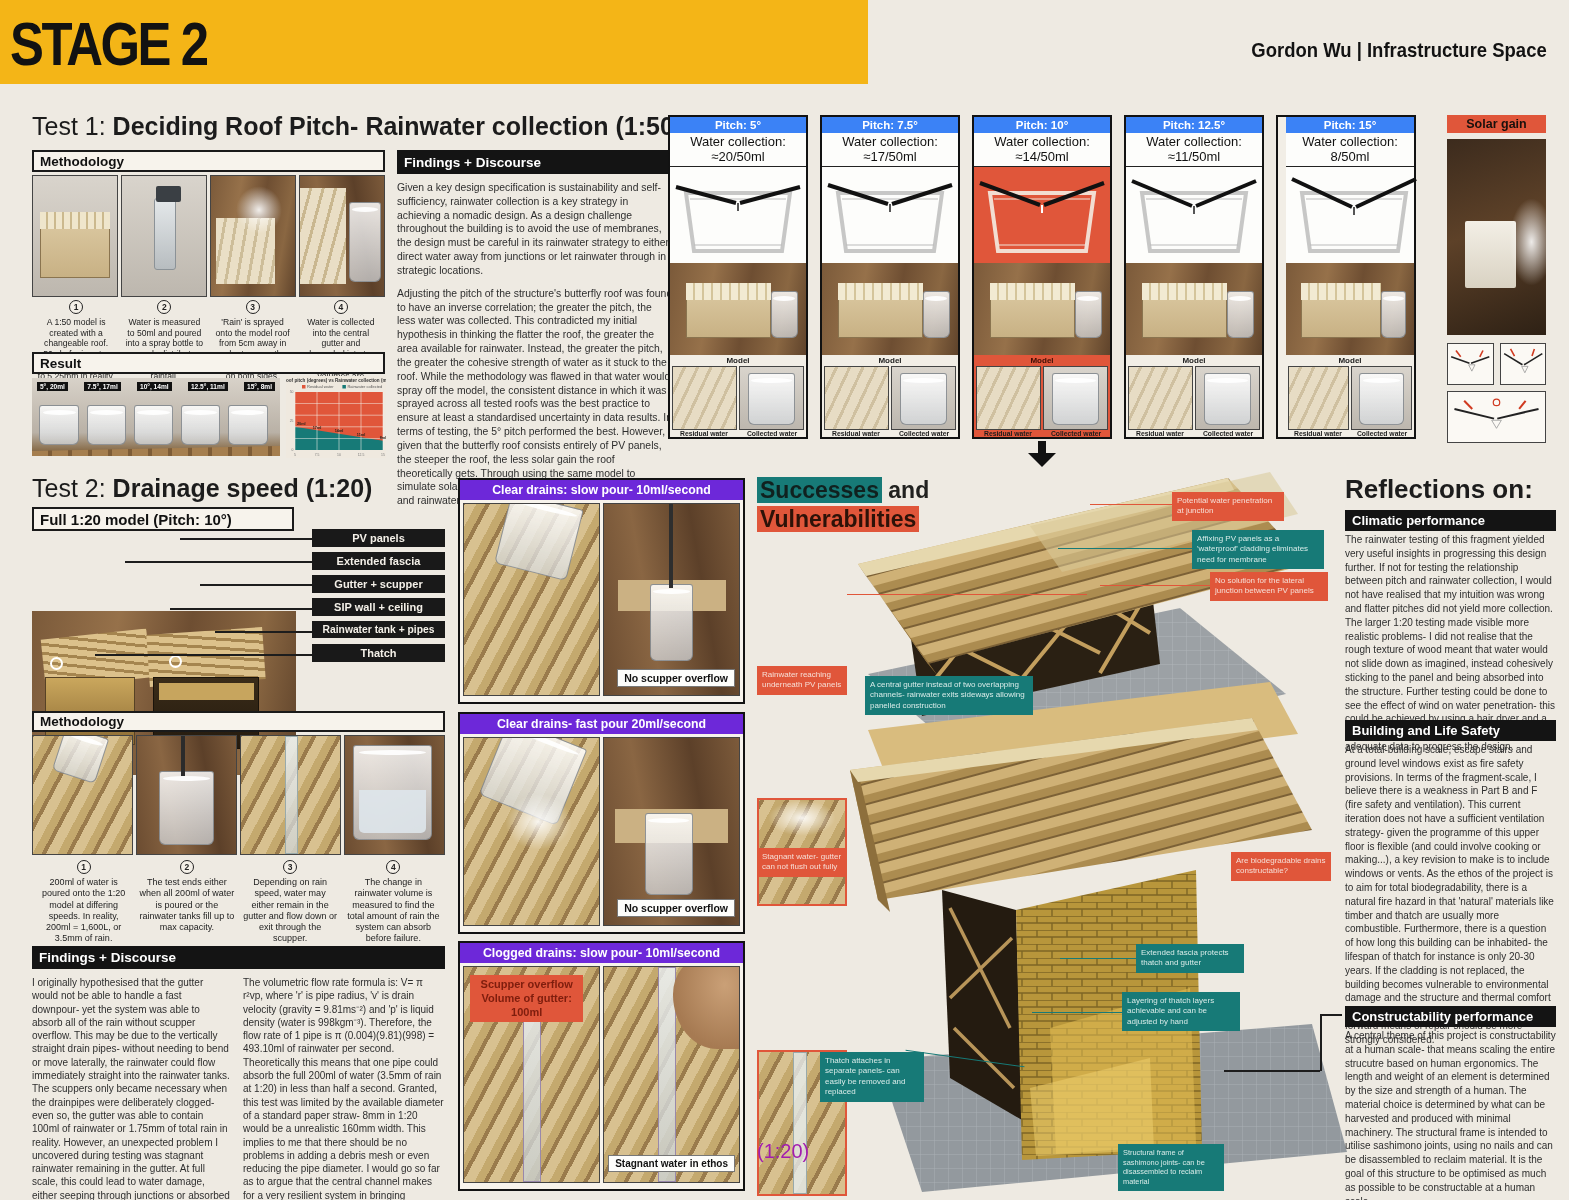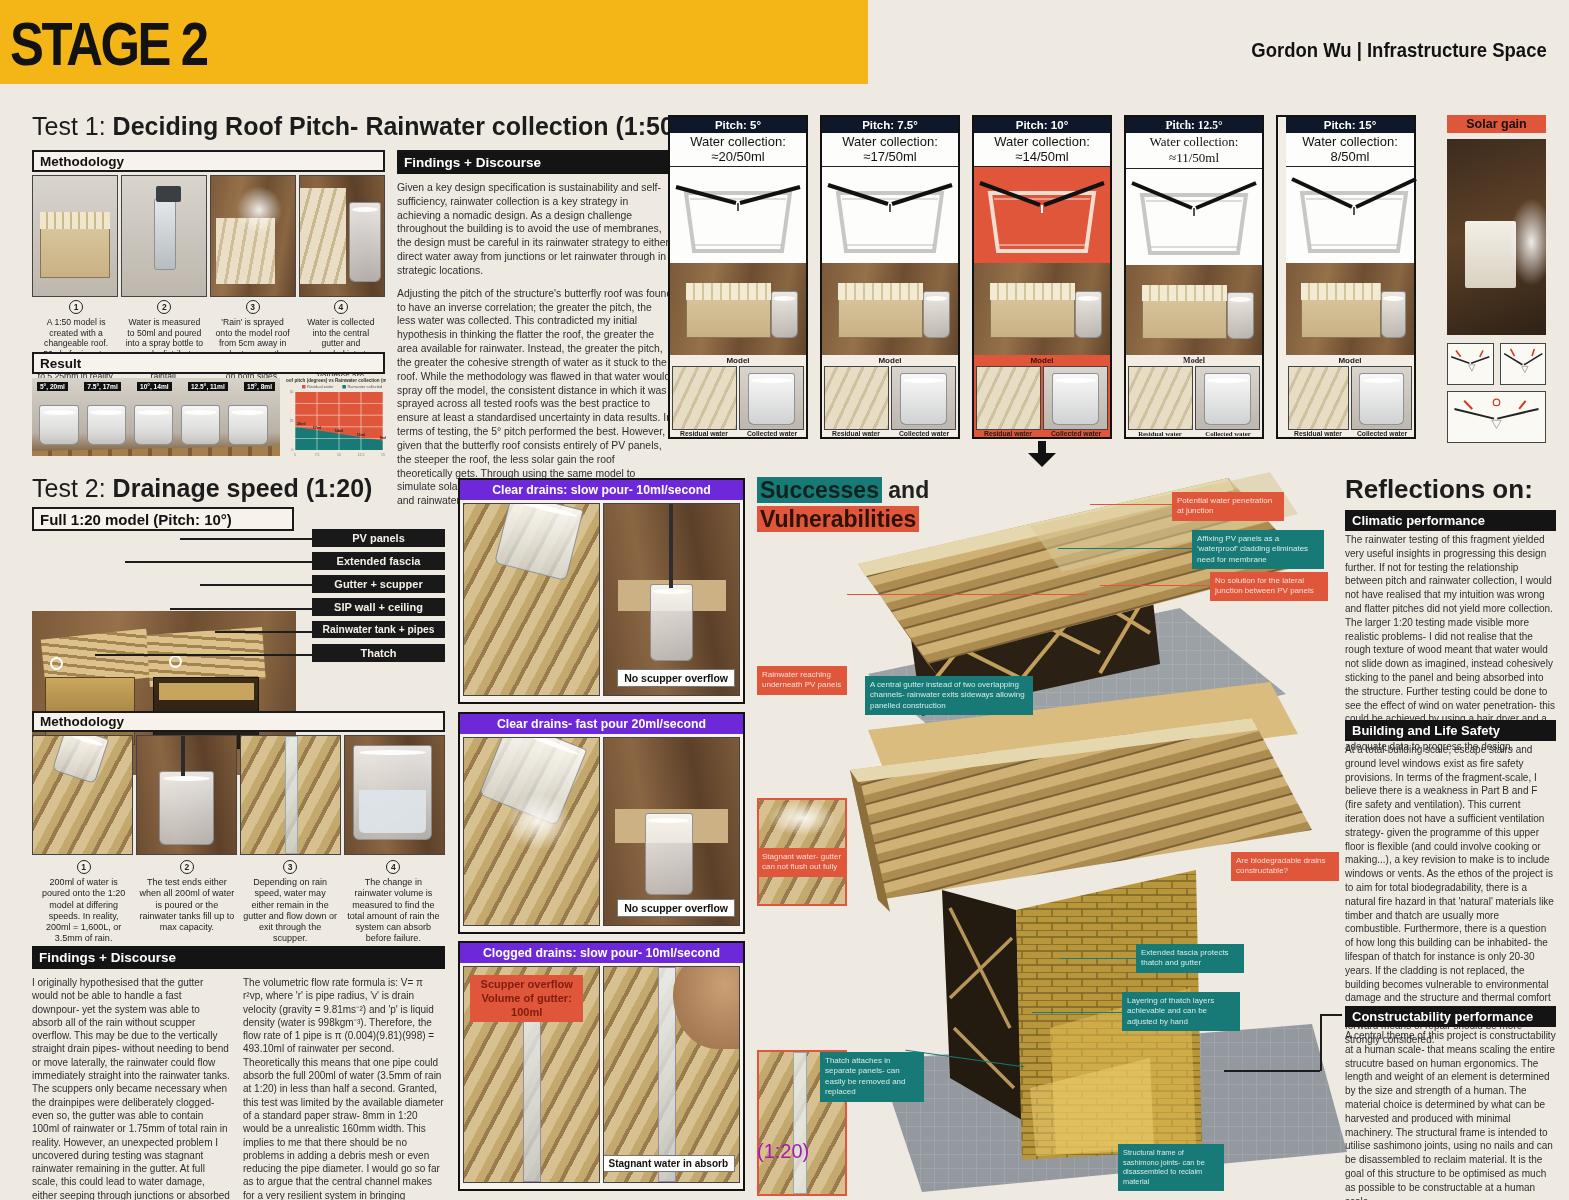--- a/index.html
+++ b/index.html
@@ -32,21 +32,21 @@
   .cup:before { content:""; position:absolute; left:6%; right:6%; top:4px; height:5px; border-radius:50%; background:rgba(255,255,255,.9); }
   .mist { position:absolute; background:radial-gradient(ellipse at center,rgba(255,255,255,.9),rgba(255,255,255,0) 70%); }
   .modelbox { position:absolute; background:linear-gradient(180deg,#ddcba4,#c8b184); border:1px solid #8a744f; }
 
   .num-circle { width:14px; height:14px; border:1.4px solid #222; border-radius:50%; font-size:8.5px; font-weight:bold; display:flex; align-items:center; justify-content:center; margin:0 auto 3px; color:#222; background:#f4f0e8; }
   .step { text-align:center; font-size:8.6px; line-height:1.25; color:#222; padding:0 4px; }
 
   
   .pitch-panel { border:2px solid #121212; background:#f2eee6; display:flex; flex-direction:column; }
   .pitch-panel.hl { background:#e0563a; }
-  .pp-hdr { background:#0f172a; color:#fff; font-weight:bold; font-size:11.5px; text-align:center; padding:2px 0; }
+  .pp-hdr { background:#3b82f6; color:#fff; font-weight:bold; font-size:11.5px; text-align:center; padding:2px 0; }
   .pp-sub { background:#fdfdfb; color:#111; font-size:13px; text-align:center; padding:1px 0 2px; border-bottom:1px solid #222; }
   .pp-draw { height:96px; background:#fdfdfb; position:relative; }
   .pitch-panel.hl .pp-draw { background:#e0563a; }
   .pp-model { height:94px; }
   .pp-cap { font-size:8px; font-weight:bold; text-align:center; padding:1px 0; color:#1c1c1c; }
   .pitch-panel.hl .pp-cap { color:#3d0f06; }
   .pp-pair { display:flex; gap:2px; padding:0 2px; }
   .pp-pair .ph { flex:1; height:64px; }
   .pp-pair-cap { display:flex; font-size:6.8px; font-weight:bold; color:#1c1c1c; text-align:center; }
   .pp-pair-cap span { flex:1; }
@@ -269,21 +269,21 @@
       <div class="ph greywall">
           <div class="cup" style="left:12%;top:10%;width:76%;height:84%"></div>
         </div>
     </div>
     <div class="pp-pair-cap">
         <span>Residual water</span>
         <span>Collected water</span>
       </div>
   </div>
 
-  <div class="abs pitch-panel" style="left:1124px;top:115px;width:140px;height:324px;font-family:Liberation Serif, serif;">
+  <div class="abs pitch-panel" style="left:1124px;top:115px;width:140px;height:324px;">
     <div class="pp-hdr">Pitch: 12.5°</div>
     <div class="pp-sub">Water collection: ≈11/50ml</div>
     <div class="pp-draw">
       <svg width="136" height="96" viewBox="0 0 136 96">
           <polygon points="16,26 120,26 112,84 24,84" fill="none" stroke="#9a9a9a" stroke-width="4" opacity=".55"></polygon>
           <line x1="20" y1="32" x2="116" y2="32" stroke="#bbb"></line>
           <line x1="24" y1="78" x2="112" y2="78" stroke="#bbb"></line>
           <line x1="6" y1="14" x2="66" y2="39" stroke="#111" stroke-width="4"></line>
           <line x1="130" y1="14" x2="70" y2="39" stroke="#111" stroke-width="4"></line>
           <line x1="68" y1="39" x2="68" y2="47" stroke="#555" stroke-width="2"></line>
@@ -480,21 +480,21 @@
       <div class="ph slats2">
         <div class="abs" style="left:44%;top:4%;width:13%;height:96%;background:linear-gradient(180deg,rgba(235,240,242,.85),rgba(200,208,212,.75));border:1px solid #98a"></div>
         <div class="red-tag" style="left:6px;top:8px;width:84%;">
           <div>Scupper overflow</div>
           <div>Volume of gutter: 100ml</div>
         </div>
       </div>
       <div class="ph slats2">
         <div class="abs" style="left:40%;top:0;width:13%;height:100%;background:linear-gradient(180deg,rgba(235,240,242,.85),rgba(200,208,212,.75));border:1px solid #98a"></div>
         <div class="abs" style="right:-6%;top:-4%;width:55%;height:42%;background:radial-gradient(ellipse at 70% 30%,#caa077,#a67a52 70%);border-radius:40% 0 0 60%"></div>
-        <div class="white-tag" style="right:4px;bottom:10px;font-size:10px;">Stagnant water in absorb</div>
+        <div class="white-tag" style="right:4px;bottom:10px;font-size:10px;">Stagnant water in ethos</div>
       </div>
     </div>
   </div>
 
   <div class="abs" style="left:757px;top:476px;width:230px;">
     <div class="sv-line"><span class="hl-teal">Successes</span> <span>and</span></div>
     <div class="sv-line"><span class="hl-orange">Vulnerabilities</span></div>
   </div>
 
   <div class="abs" style="left:850px;top:468px;width:497px;height:724px;">
@@ -558,21 +558,21 @@
   <div class="abs tline" style="left:960px;top:692px;width:60px;transform:rotate(24deg)"></div>
   <div class="abs tline" style="left:1060px;top:958px;width:78px;"></div>
   <div class="abs tline" style="left:1032px;top:1012px;width:92px;"></div>
   <div class="abs tline" style="left:905px;top:1058px;width:120px;transform:rotate(8deg)"></div>
 
   <div class="abs callout-orange" style="left:1172px;top:492px;width:112px;">Potential water penetration at junction</div>
   <div class="abs callout-teal" style="left:1192px;top:530px;width:132px;">Affixing PV panels as a 'waterproof' cladding eliminates need for membrane</div>
   <div class="abs callout-orange" style="left:1210px;top:572px;width:118px;">No solution for the lateral junction between PV panels</div>
   <div class="abs callout-teal" style="left:865px;top:676px;width:168px;">A central gutter instead of two overlapping channels- rainwater exits sideways allowing panelled construction</div>
 
-  <div class="abs callout-orange" style="left:1231px;top:852px;width:108px;">Are biodegradable drains constructable?</div>
+  <div class="abs callout-orange" style="left:1231px;top:852px;width:100px;">Are biodegradable drains constructable?</div>
 
   <div class="abs callout-teal" style="left:1136px;top:944px;width:108px;">Extended fascia protects thatch and gutter</div>
   <div class="abs callout-teal" style="left:1122px;top:992px;width:118px;">Layering of thatch layers achievable and can be adjusted by hand</div>
   <div class="abs callout-teal" style="left:820px;top:1052px;width:104px;">Thatch attaches in separate panels- can easily be removed and replaced</div>
 
   <div class="abs callout-teal" style="left:1118px;top:1144px;width:106px;font-size:7.4px;">Structural frame of sashimono joints- can be disassembled to reclaim material</div>
 
   <div class="abs" style="left:1224px;top:1070px;width:96px;height:1.5px;background:#1d1d1d"></div>
   <div class="abs" style="left:1320px;top:1014px;width:1.5px;height:57px;background:#1d1d1d"></div>
   <div class="abs" style="left:1320px;top:1014px;width:22px;height:1.5px;background:#1d1d1d"></div>

